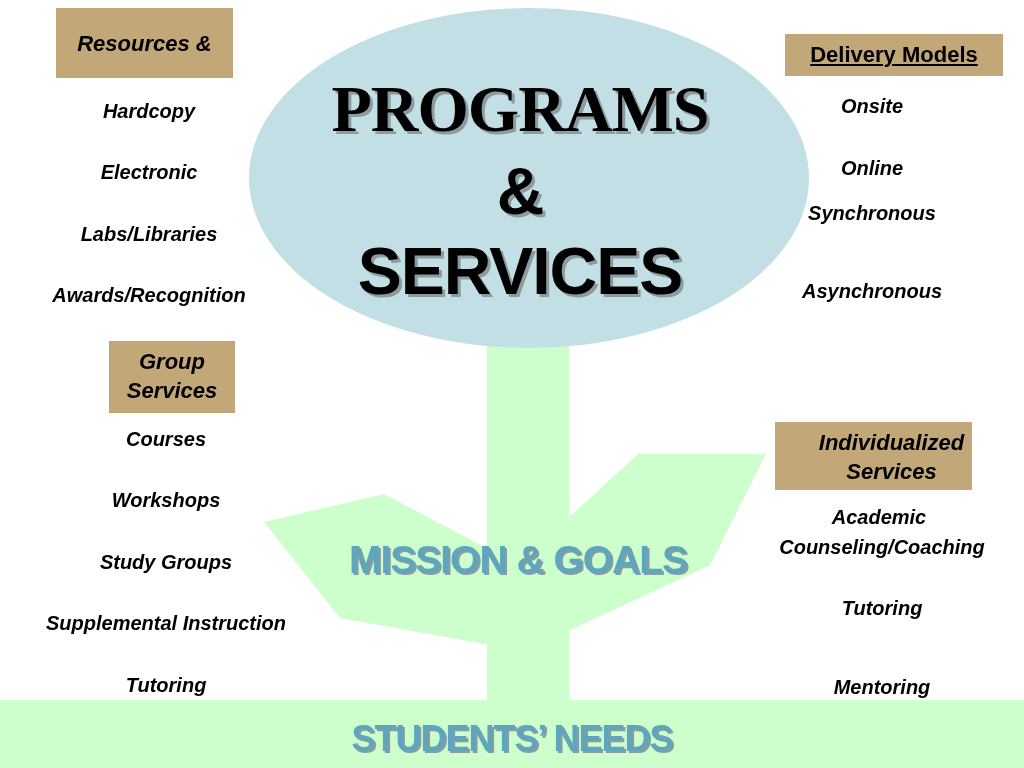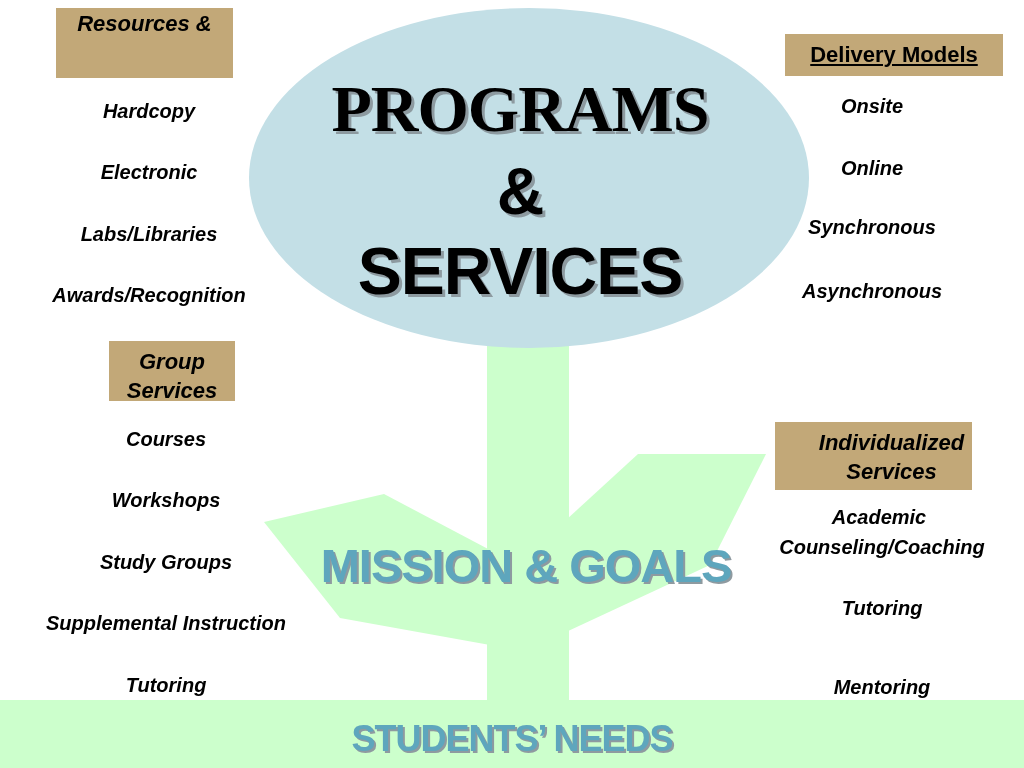--- a/index.html
+++ b/index.html
@@ -25,39 +25,39 @@
   <rect x="487" y="345" width="82" height="360" fill="#ccffcc"></rect>
   <polygon points="264,522 384,494 490,550 490,645 340,618" fill="#ccffcc"></polygon>
   <polygon points="566,520 638,454 766,454 710,565 566,632" fill="#ccffcc"></polygon>
   <ellipse cx="529" cy="178" rx="280" ry="170" fill="#c3dfe6"></ellipse>
 </svg>
 
 <div class="title" style="top:68px;font-family:Liberation Serif, serif;">PROGRAMS</div>
 <div class="title" style="top:150px;">&amp;</div>
 <div class="title" style="top:230px;">SERVICES</div>
 
-<div class="label-green" style="left:316px; width:420px; top:538px; font-size:47px;">MISSION &amp; GOALS</div>
+<div class="label-green" style="left:308px; width:420px; top:538px; font-size:39px;">MISSION &amp; GOALS</div>
 
 <div class="label-green" style="left:300px; width:424px; top:718px; font-size:36px;">STUDENTS’ NEEDS</div>
 
-<div class="tan" style="left:56px; top:8px; width:177px; height:70px; padding-top:1px;">
+<div class="tan" style="left:56px; top:8px; width:177px; height:70px; padding-top:21px;">
   <div>Resources &amp;</div>
 </div>
 <div class="item" style="left:149px; top:96px;">Hardcopy</div>
 <div class="item" style="left:149px; top:157px;">Electronic</div>
 <div class="item" style="left:149px; top:219px;">Labs/Libraries</div>
 <div class="item" style="left:149px; top:280px;">Awards/Recognition</div>
 
 <div class="tan upright" style="left:785px; top:34px; width:218px; height:42px; padding-top:6px;">Delivery Models</div>
 <div class="item" style="left:872px; top:91px;">Onsite</div>
 <div class="item" style="left:872px; top:153px;">Online</div>
-<div class="item" style="left:872px; top:212px;">Synchronous</div>
+<div class="item" style="left:872px; top:198px;">Synchronous</div>
 <div class="item" style="left:872px; top:276px;">Asynchronous</div>
 
-<div class="tan" style="left:109px; top:341px; width:126px; height:60px; padding-top:6px;">
+<div class="tan" style="left:109px; top:341px; width:126px; height:72px; padding-top:6px;">
   <div>Group</div>
   <div>Services</div>
 </div>
 <div class="item" style="left:166px; top:424px;">Courses</div>
 <div class="item" style="left:166px; top:485px;">Workshops</div>
 <div class="item" style="left:166px; top:547px;">Study Groups</div>
 <div class="item" style="left:166px; top:608px;">Supplemental Instruction</div>
 <div class="item" style="left:166px; top:670px;">Tutoring</div>
 
 <div class="tan" style="left:775px; top:422px; width:197px; height:68px; padding-top:6px;padding-left:36px;">

